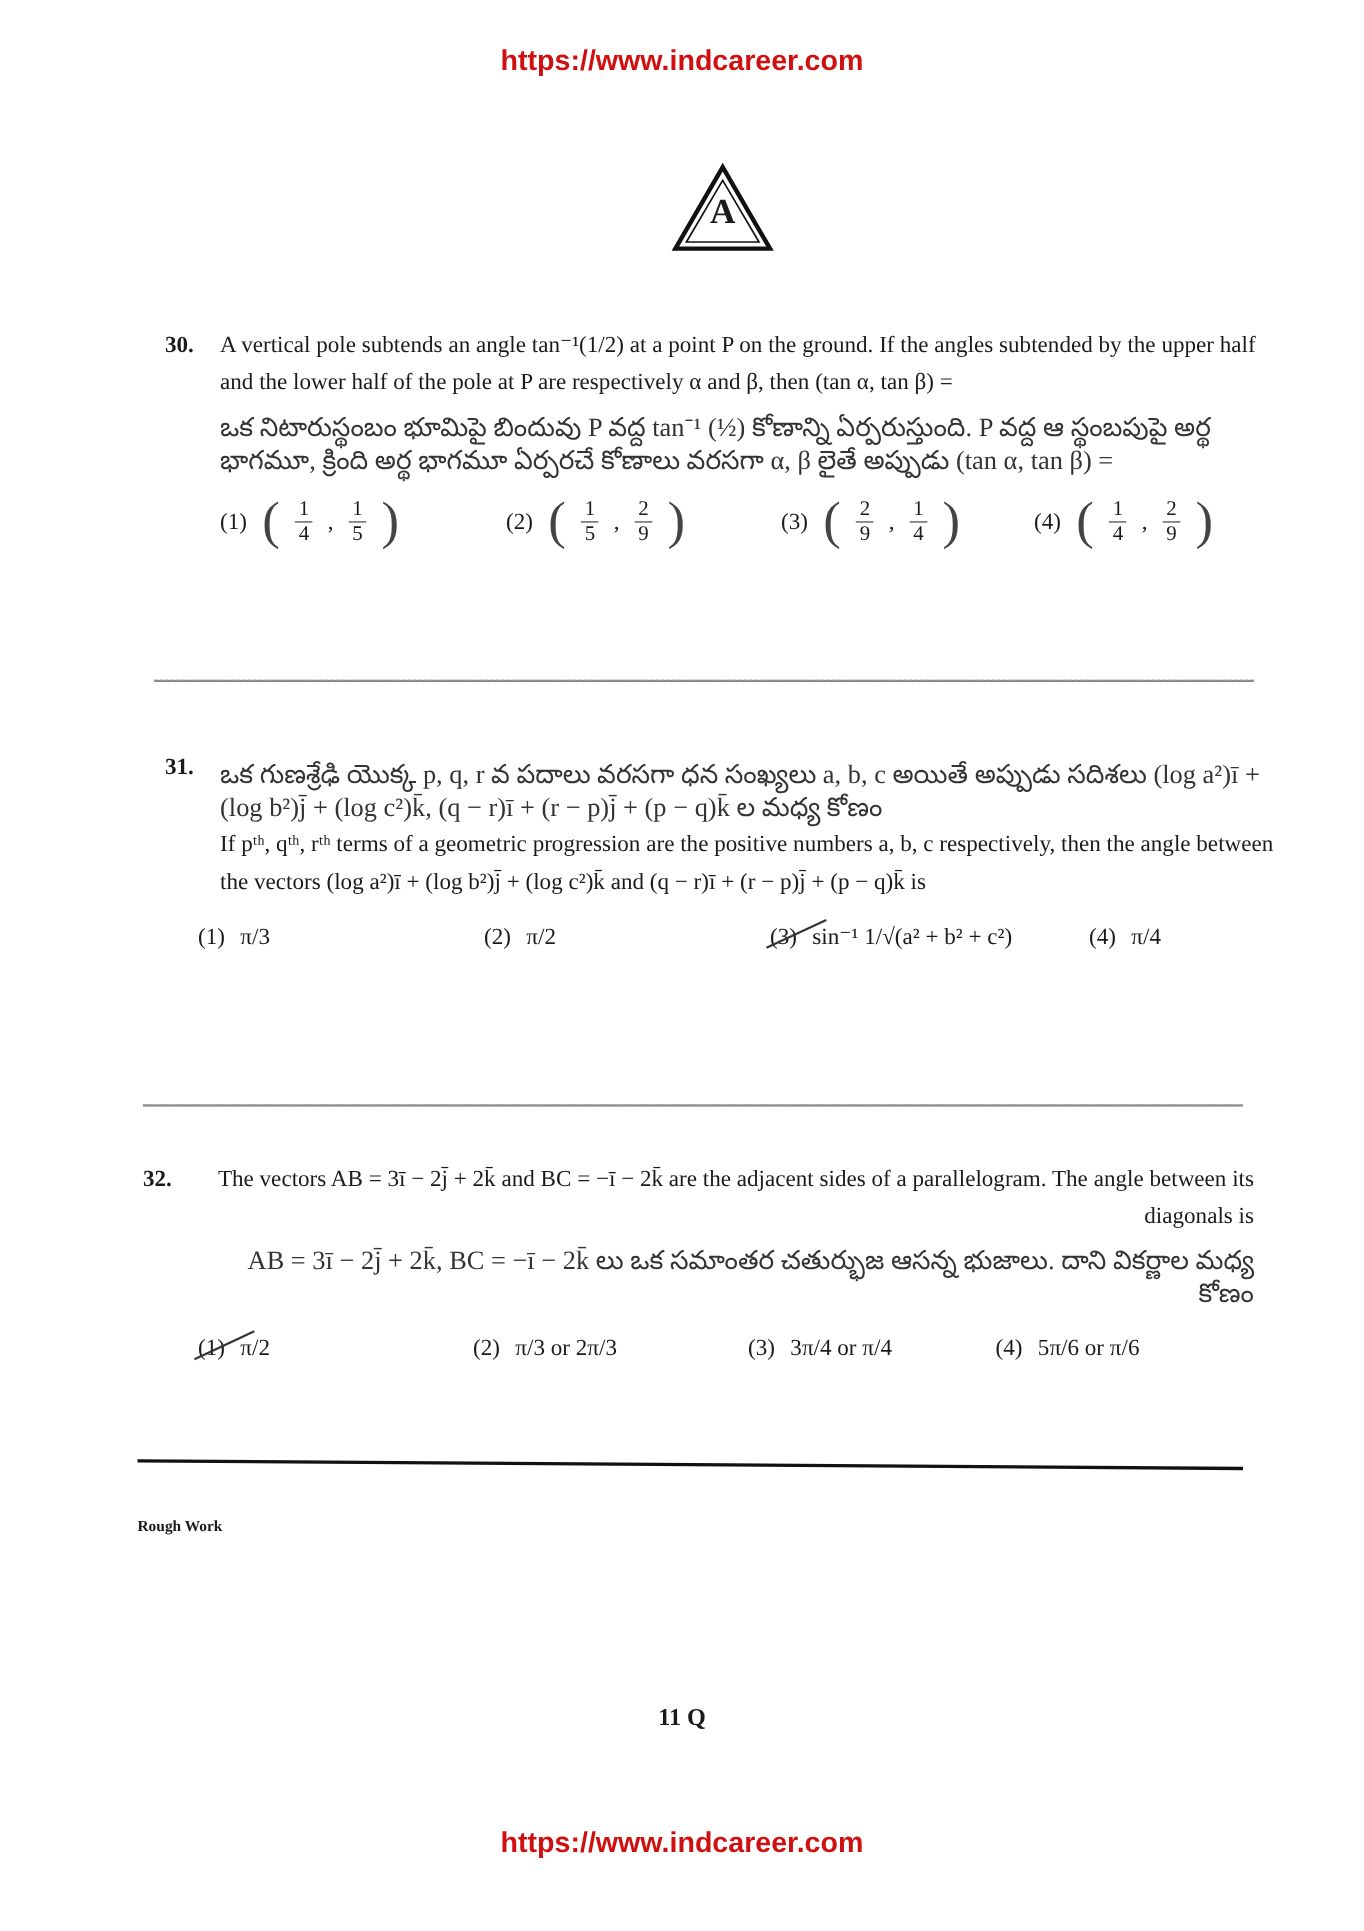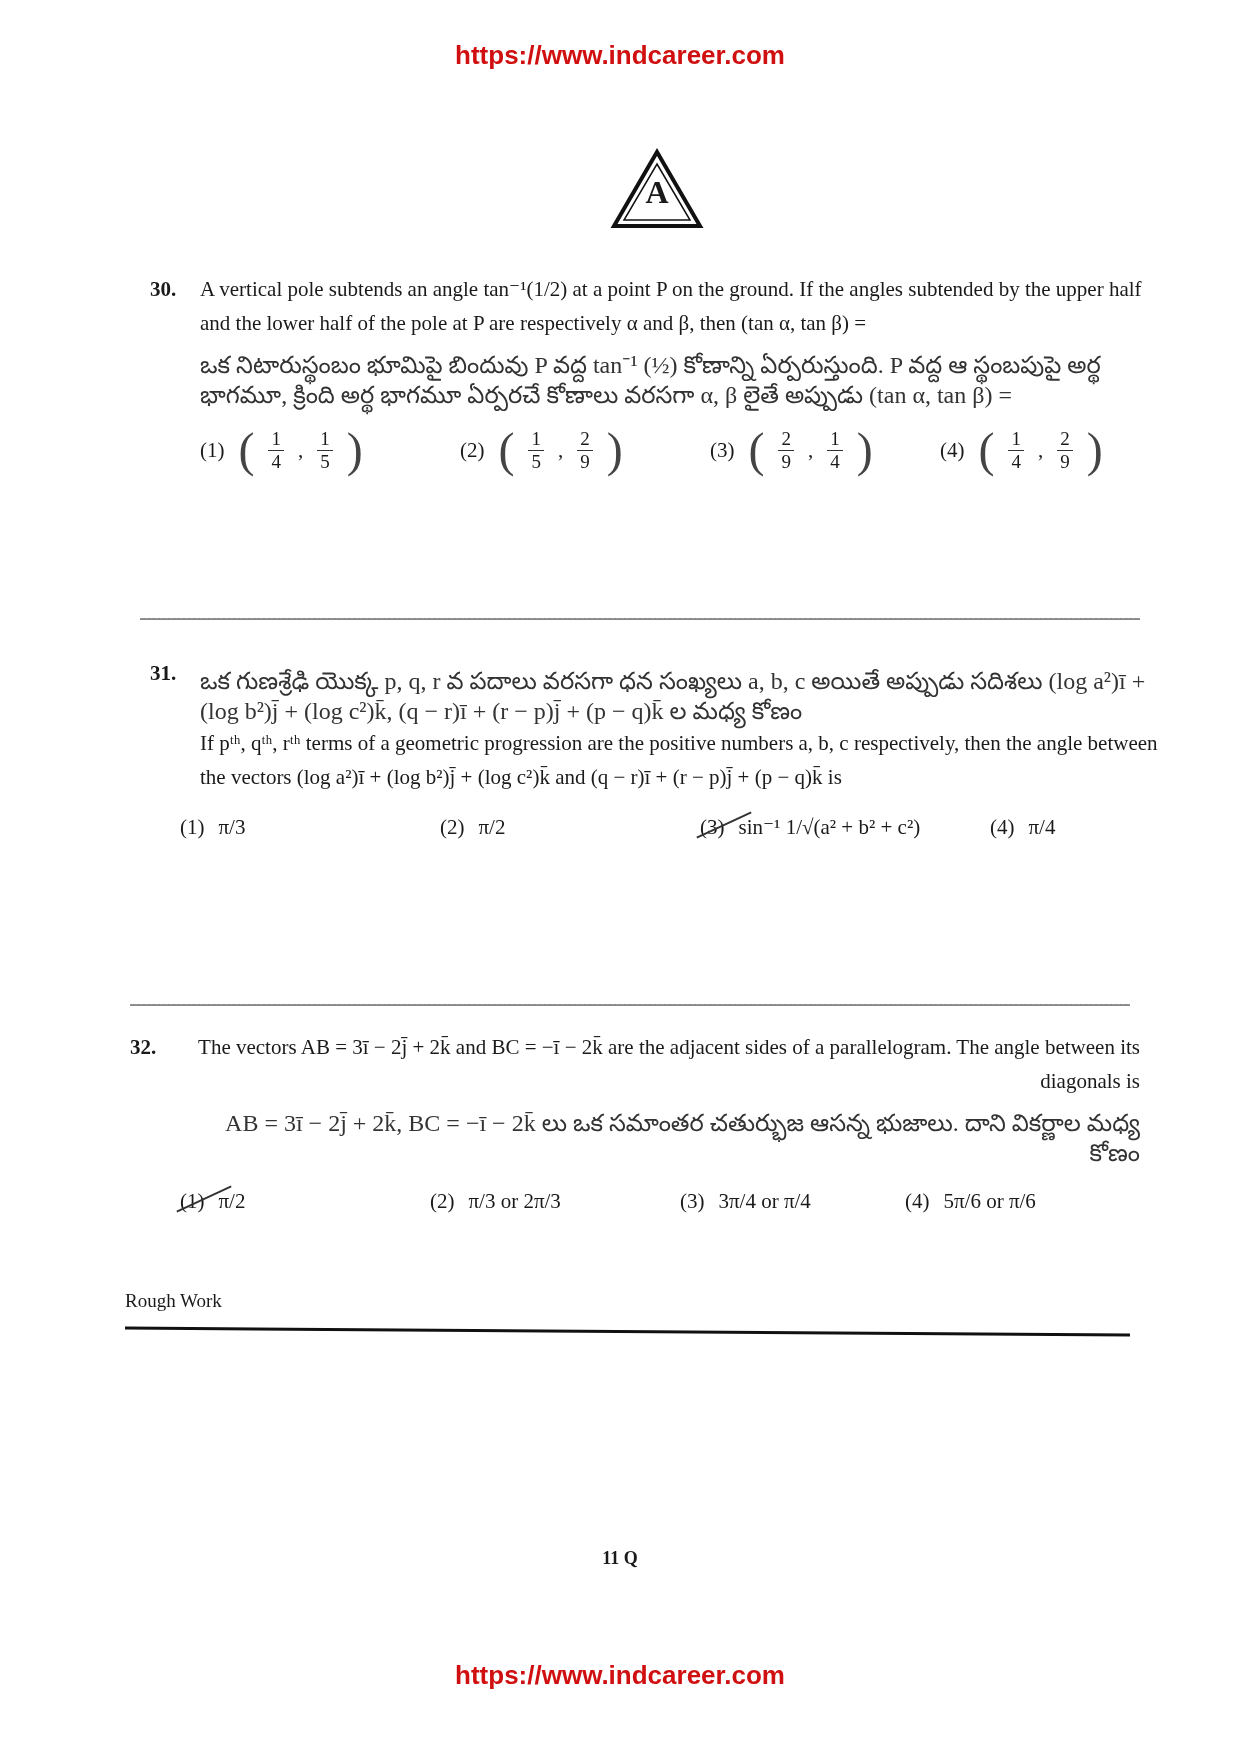--- a/index.html
+++ b/index.html
@@ -4,33 +4,33 @@
 <style>
   html, body { margin:0; padding:0; }
   body {
     width:1240px; height:1755px; background:#ffffff; position:relative; overflow:hidden;
     font-family: "Liberation Serif", "DejaVu Serif", serif; color:#1a1a1a;
   }
   .wm { position:absolute; left:0; width:1240px; text-align:center; color:#d01010;
         font-family:"Liberation Sans", "DejaVu Sans", sans-serif; font-size:26px;font-weight:bold; }
   .wm.top { top:40px; } .wm.bottom { top:1660px; }
   .badge { position:absolute; left:610px; top:148px; width:94px; height:82px; }
-  .q { position:absolute; left:150px; width:1010px; font-size:21px; line-height:34px; }
+  .q { position:absolute; left:150px; width:1010px; font-size:21px; line-height:34px;margin-top:24px; }
   .qn { position:absolute; left:0; font-weight:bold; }
   .qb { margin-left:50px; }
   .te { font-family:Liberation Serif, serif; font-size:24px; color:#333; line-height:30px; margin-top:10px; }
   .opts { position:relative; height:70px; margin-top:16px; }
   .opt { position:absolute; top:0; display:flex; align-items:center; gap:14px; font-size:21px; }
   .frac { display:inline-flex; flex-direction:column; align-items:center; line-height:22px; font-size:19px; }
   .frac .n { border-bottom:1px solid #333; padding:0 3px; }
   .par { font-size:48px; font-weight:100; line-height:48px; color:#444; }
   .rule { position:absolute; height:1px; background:#888; border-top:1px dashed #999; }
   .thick { position:absolute; left:125px; top:1330px; width:1005px; height:3px; background:#111; transform:rotate(0.4deg); }
-  .rough { position:absolute; left:125px; top:1290px; font-weight:normal; font-size:19px; }
-  .pageno { position:absolute; left:0; width:1240px; top:1548px; text-align:center; font-weight:bold; font-size:18px; }
+  .rough { position:absolute; left:125px; top:1381px; font-weight:bold; font-size:14px; }
+  .pageno { position:absolute; left:0; width:1240px; top:1548px; text-align:center; font-weight:bold; font-size:22px; }
   .strike { position:relative; }
   .strike::after { content:""; position:absolute; left:-6px; top:14px; width:60px; height:2px; background:#333; transform:rotate(-25deg); }
 </style>
 </head>
 <body>
 
 <div class="wm top">https://www.indcareer.com</div>
 
 <svg class="badge" viewBox="0 0 94 82">
   <polygon points="47,4 90,78 4,78" fill="none" stroke="#111" stroke-width="4"></polygon>

